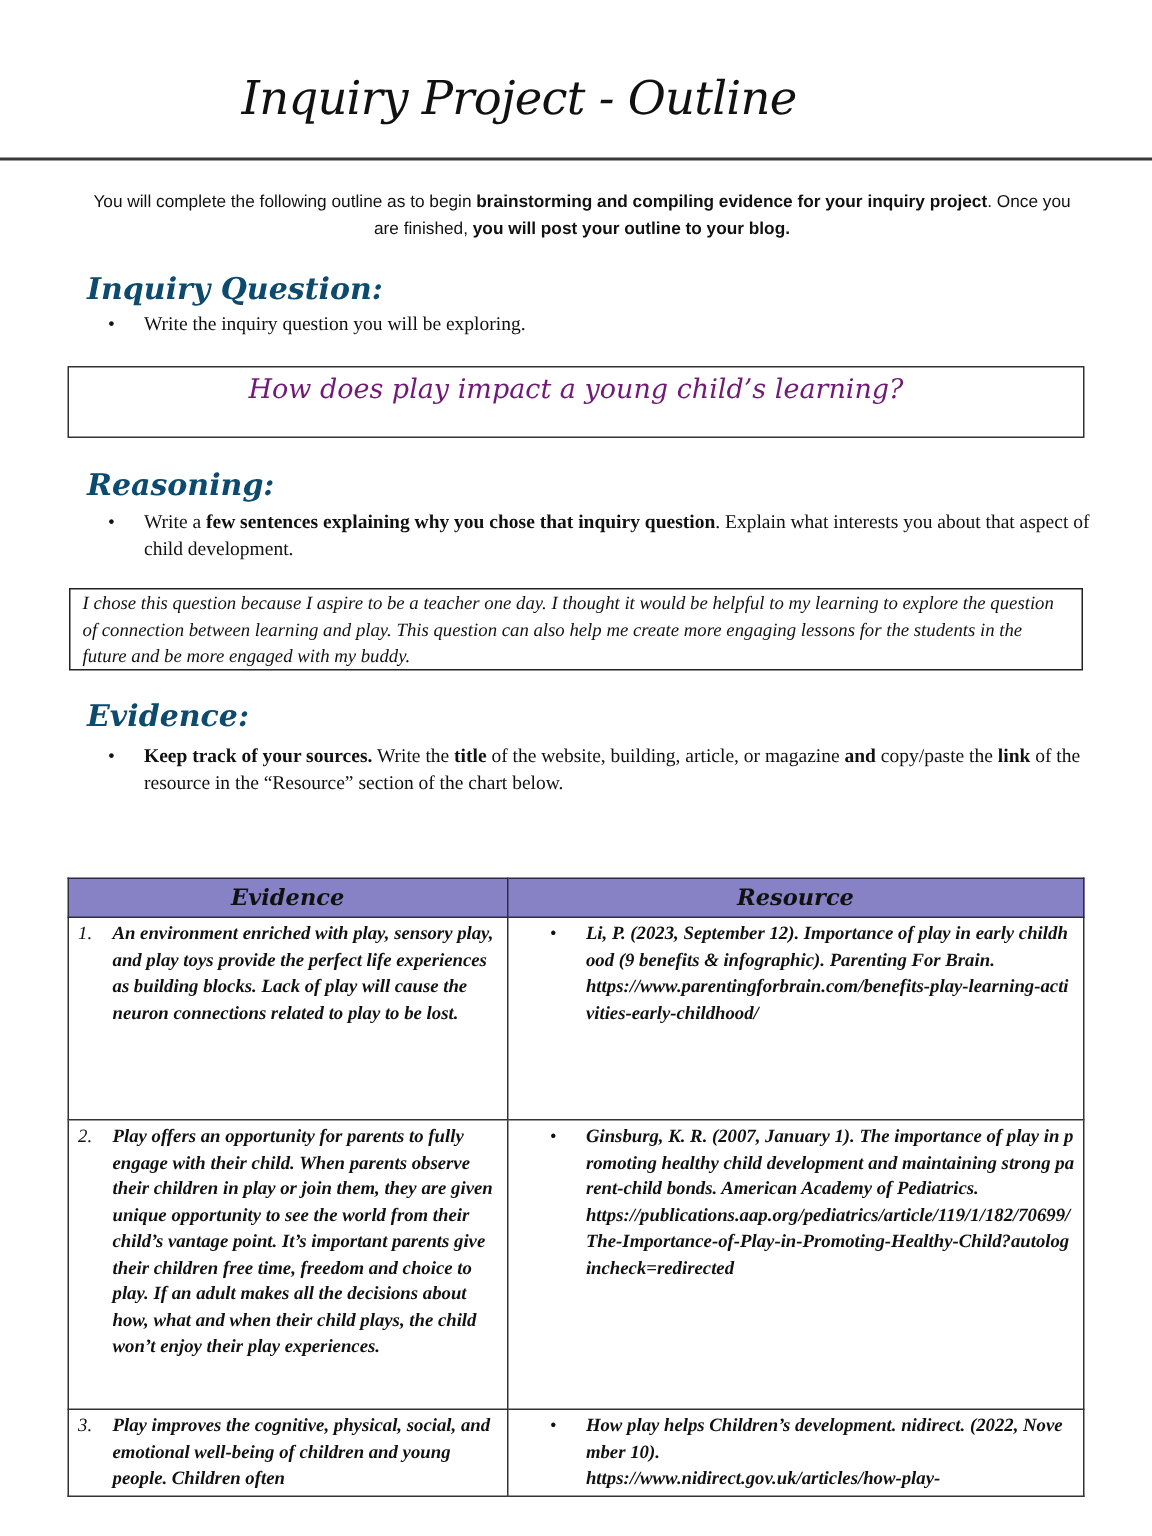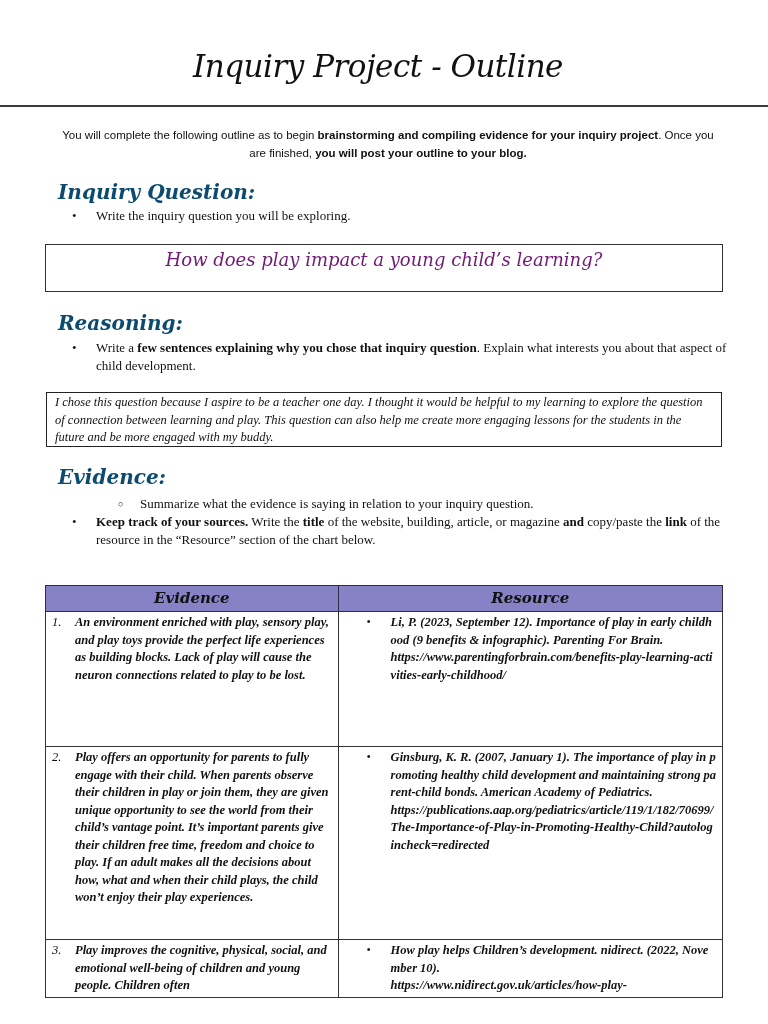--- a/index.html
+++ b/index.html
@@ -2,21 +2,21 @@
 <html><head>
   <meta charset="utf-8">
   <style>
     * { margin: 0; padding: 0; box-sizing: border-box; }
     html, body { width: 768px; height: 1024px; background: #ffffff; overflow: hidden; }
     body { position: relative; font-family: "DejaVu Serif", serif; color: #111; }
 
     .title {
       position: absolute; top: 48px; left: 0; width: 692px;
       text-align: center; font-family: "DejaVu Serif", serif; font-style: italic;
-      font-size: 31px; font-weight: normal; letter-spacing: -0.5px; color: #111; margin-left: 32px;
+      font-size: 31px; font-weight: normal; letter-spacing: -0.5px; color: #111;
     }
     .divider {
       position: absolute; top: 105px; left: 0; width: 768px; height: 2px;
       background: #3a3a3a;
     }
     .intro {
       position: absolute; top: 126px; left: 54px; width: 668px;
       text-align: center; font-family: "Liberation Sans", sans-serif;
       font-size: 11.5px; line-height: 18px; color: #111;
     }
@@ -105,21 +105,20 @@
 <h2 class="section-heading" style="top:311px;">Reasoning:</h2>
 <ul class="bullets" style="top:339px;">
   <li><span>Write a </span><b>few sentences explaining why you chose that inquiry question</b><span>. Explain what interests you about that aspect of child development.</span></li>
 </ul>
 <div class="reasoning-box">
   <span>I chose this question because I aspire to be a teacher one day. I thought it would be helpful to my learning to explore the question of connection between learning and play. This question can also help me create more engaging lessons for the students in the future and be more engaged with my buddy.</span>
 </div>
 
 <h2 class="section-heading" style="top:465px;">Evidence:</h2>
 <ul class="bullets" style="top:495px;">
-  <li class="sub">Summarize what the evidence is saying in relation to your inquiry question.</li>
   <li><b>Keep track of your sources.</b><span> Write the </span><b>title</b><span> of the website, building, article, or magazine </span><b>and</b><span> copy/paste the </span><b>link</b><span> of the resource in the “Resource” section of the chart below.</span></li>
 </ul>
 
 <table class="evidence-table">
   <thead>
     <tr>
       <th>Evidence</th>
       <th>Resource</th>
     </tr>
   </thead>

